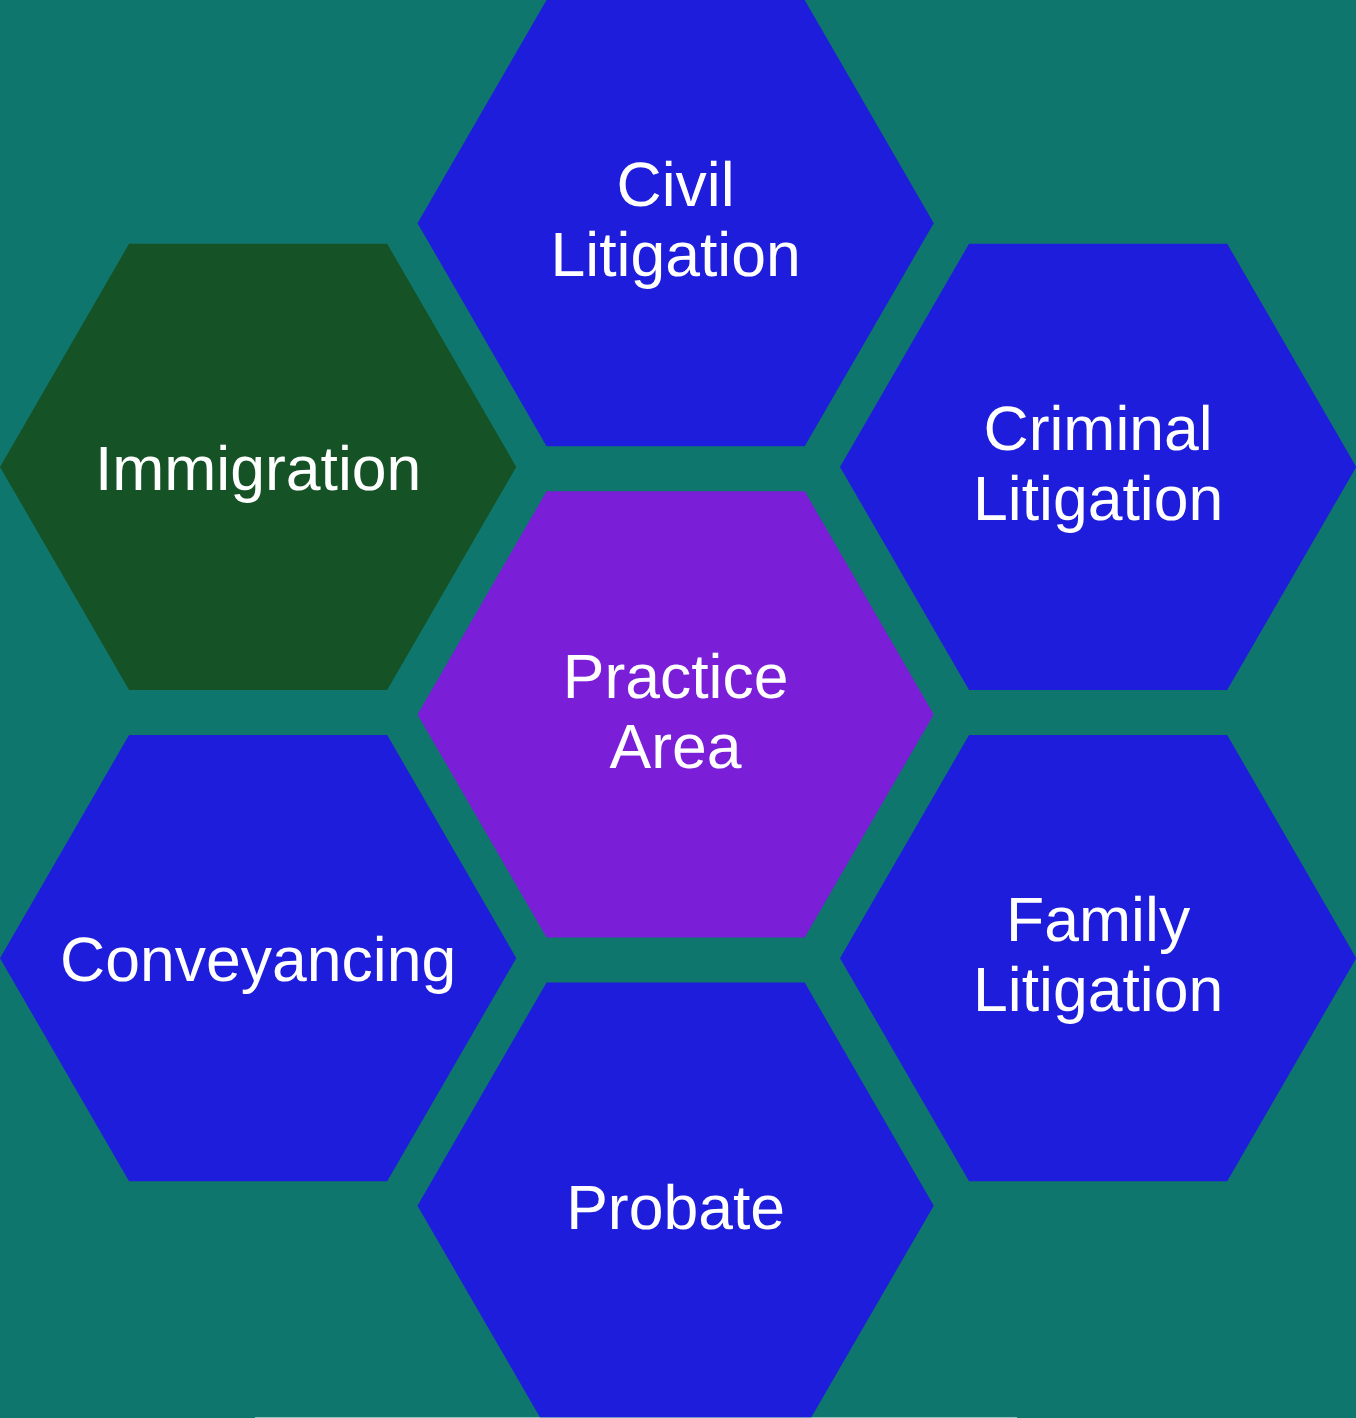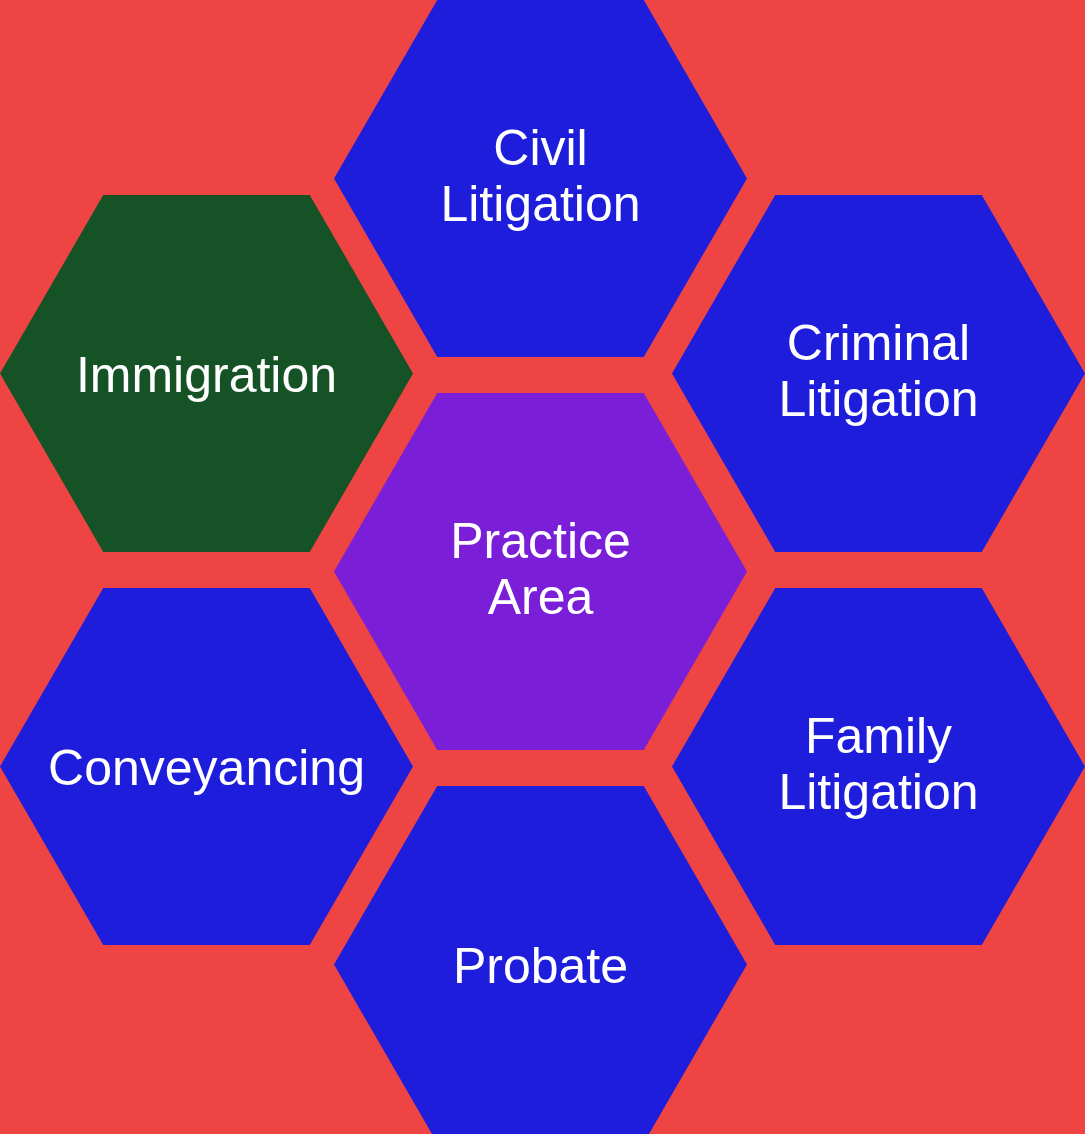--- a/index.html
+++ b/index.html
@@ -5,21 +5,21 @@
   html, body {
     margin: 0;
     padding: 0;
     background: #ffffff;
   }
   .diagram-canvas {
     position: relative;
     width: 1085px;
     height: 1134px;
     overflow: hidden;
-    background: #ef4444;
+    background: #0f766e;
   }
   svg.honeycomb {
     display: block;
     width: 1085px;
     height: 1134px;
   }
   svg.honeycomb text {
     fill: #ffffff;
     font-family: "Liberation Sans", "DejaVu Sans", sans-serif;
     font-size: 50px;

